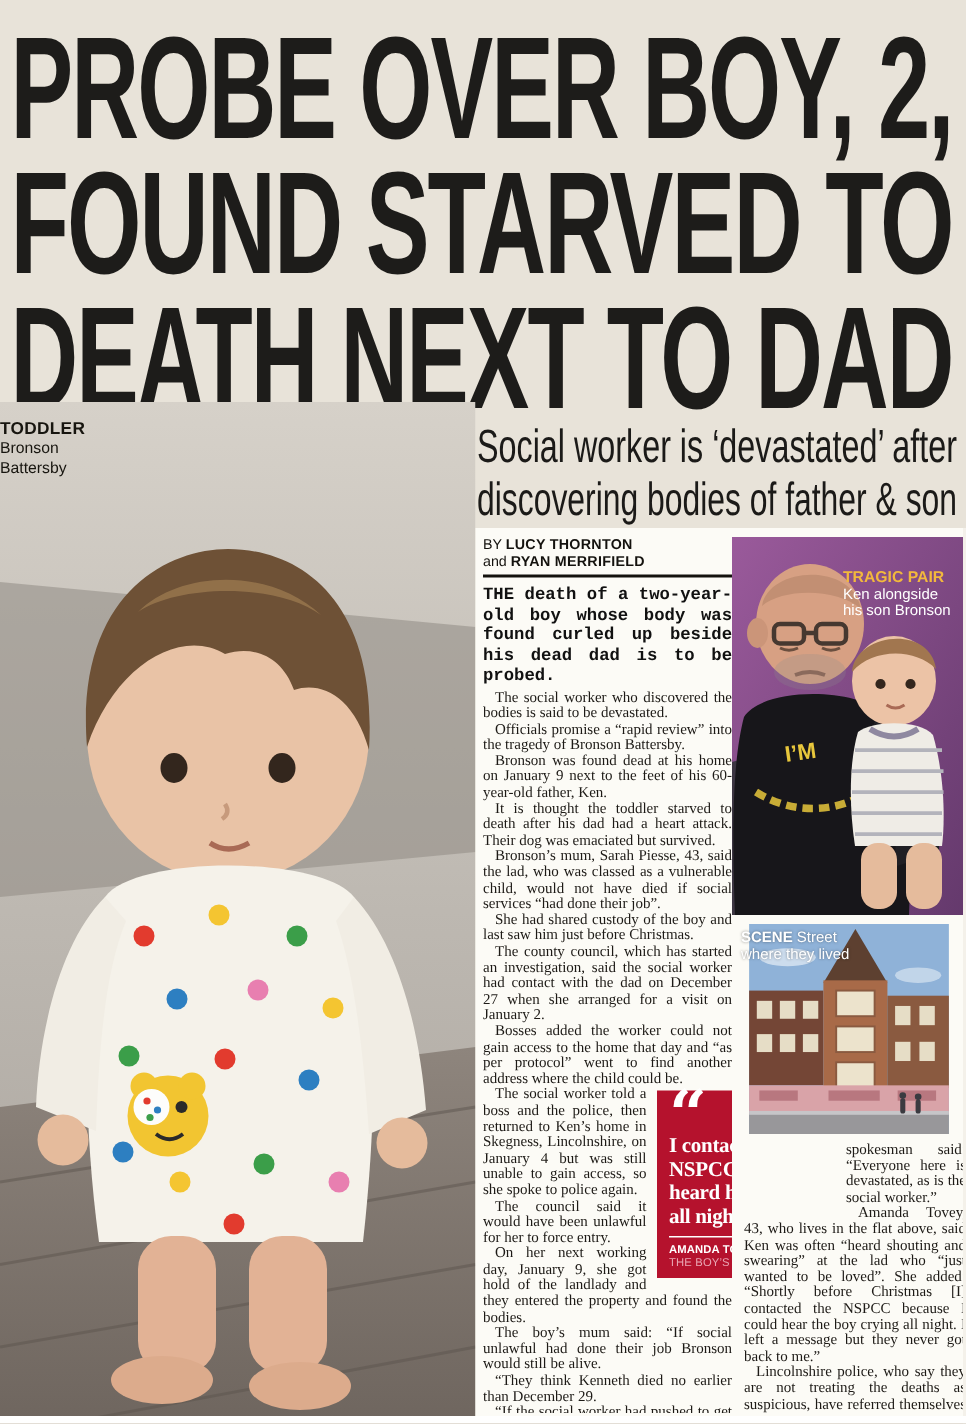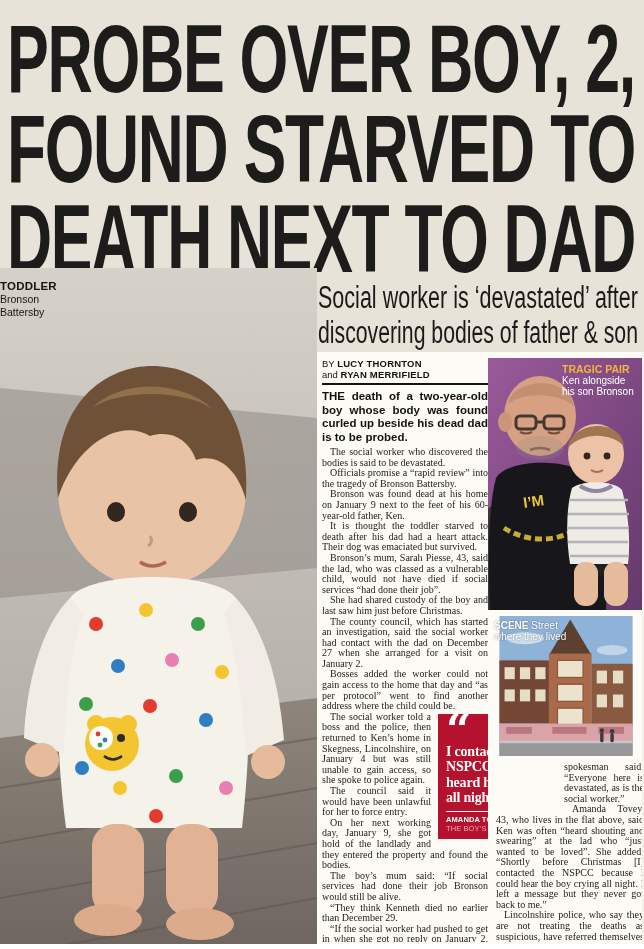--- a/index.html
+++ b/index.html
@@ -40,21 +40,21 @@
   .col-right {
     position:absolute; left:488px; top:358px; width:156px; height:584px;
     overflow:hidden; z-index:2;
   }
   
   .byline { border-bottom:2px solid #14120e; padding-bottom:3px; margin-bottom:5px; }
   .byline div { font-size:9.5px; line-height:11px; color:#14120e; }
   .byline b { font-weight:bold; letter-spacing:.2px; }
   
   .lead {
-    font-family:Liberation Sans, sans-serif; font-weight:bold;
+    font-family:Liberation Mono, monospace; font-weight:bold;
     font-size:11.5px; line-height:13.5px; color:#111; text-align:justify;
     margin-bottom:3px;
   }
   p.body {
     font-family:"Liberation Serif", serif; font-size:10px; line-height:10.6px;
     color:#1d1a16; text-align:justify; text-indent:8px;
   }
   p.body.noindent { text-indent:0; }
   
   .pull-quote {
@@ -75,21 +75,21 @@
   .pq-name { font-weight:bold; color:#ffffff; }
   .pq-rest { color:#eaa6b4; }
   
   .photo-box { position:relative; width:156px; overflow:hidden; }
   .tragic-photo { height:252px; margin-bottom:6px; }
   .scene-photo  { height:140px; margin-bottom:4px; }
   .photo-box svg { display:block; width:100%; height:100%; }
   .tragic-caption {
     position:absolute; top:6px; left:74px; line-height:11px; color:#fff; font-size:10px;
   }
-  .tragic-caption .cap-label { color:#f2b83c; font-weight:bold; font-size:10.5px; }
+  .tragic-caption .cap-label { color:#f2b83c; font-weight:bold; font-size:10.5px;margin-top:16px; }
   .scene-caption {
     position:absolute; top:4px; left:6px; line-height:11px; color:#fff; font-size:10px;
     text-shadow:0 0 2px rgba(0,0,0,.45);
   }
   .scene-caption .cap-label { font-weight:bold; }
   .rc-text { padding:2px 0 0 8px; }
   .rc-spacer { float:left; width:68px; height:52px; }
   
   .bottom-strip { position:absolute; left:0; right:0; bottom:0; height:5px; background:#ffffff; z-index:8; }
   .right-strip  { position:absolute; right:0; top:352px; bottom:0; width:2px; background:#f4f1ea; z-index:3; }
@@ -209,21 +209,21 @@
       <div class="pq-rule"></div>
       <div class="pq-attr">
         <span class="pq-name">AMANDA TOVEY</span>
         <span class="pq-rest">ONE OF THE BOY’S NEIGHBOURS</span>
       </div>
     </aside>
 
     <p class="body">The social worker told a boss and the police, then returned to Ken’s home in Skegness, Lincolnshire, on January 4 but was still unable to gain access, so she spoke to police again.</p>
     <p class="body">The council said it would have been unlawful for her to force entry.</p>
     <p class="body">On her next working day, January 9, she got hold of the landlady and they entered the property and found the bodies.</p>
-    <p class="body">The boy’s mum said: “If social services had done their job Bronson would still be alive.</p>
+    <p class="body">The boy’s mum said: “If social unlawful had done their job Bronson would still be alive.</p>
     <p class="body">“They think Kenneth died no earlier than December 29.</p>
     <p class="body">“If the social worker had pushed to get in when she got no reply on January 2, then Bronson would still have been alive.”</p>
 
   </div>
 
   <div class="col-right">
 
     <div class="photo-box tragic-photo">
       <svg viewBox="0 0 156 252">
         <defs>

